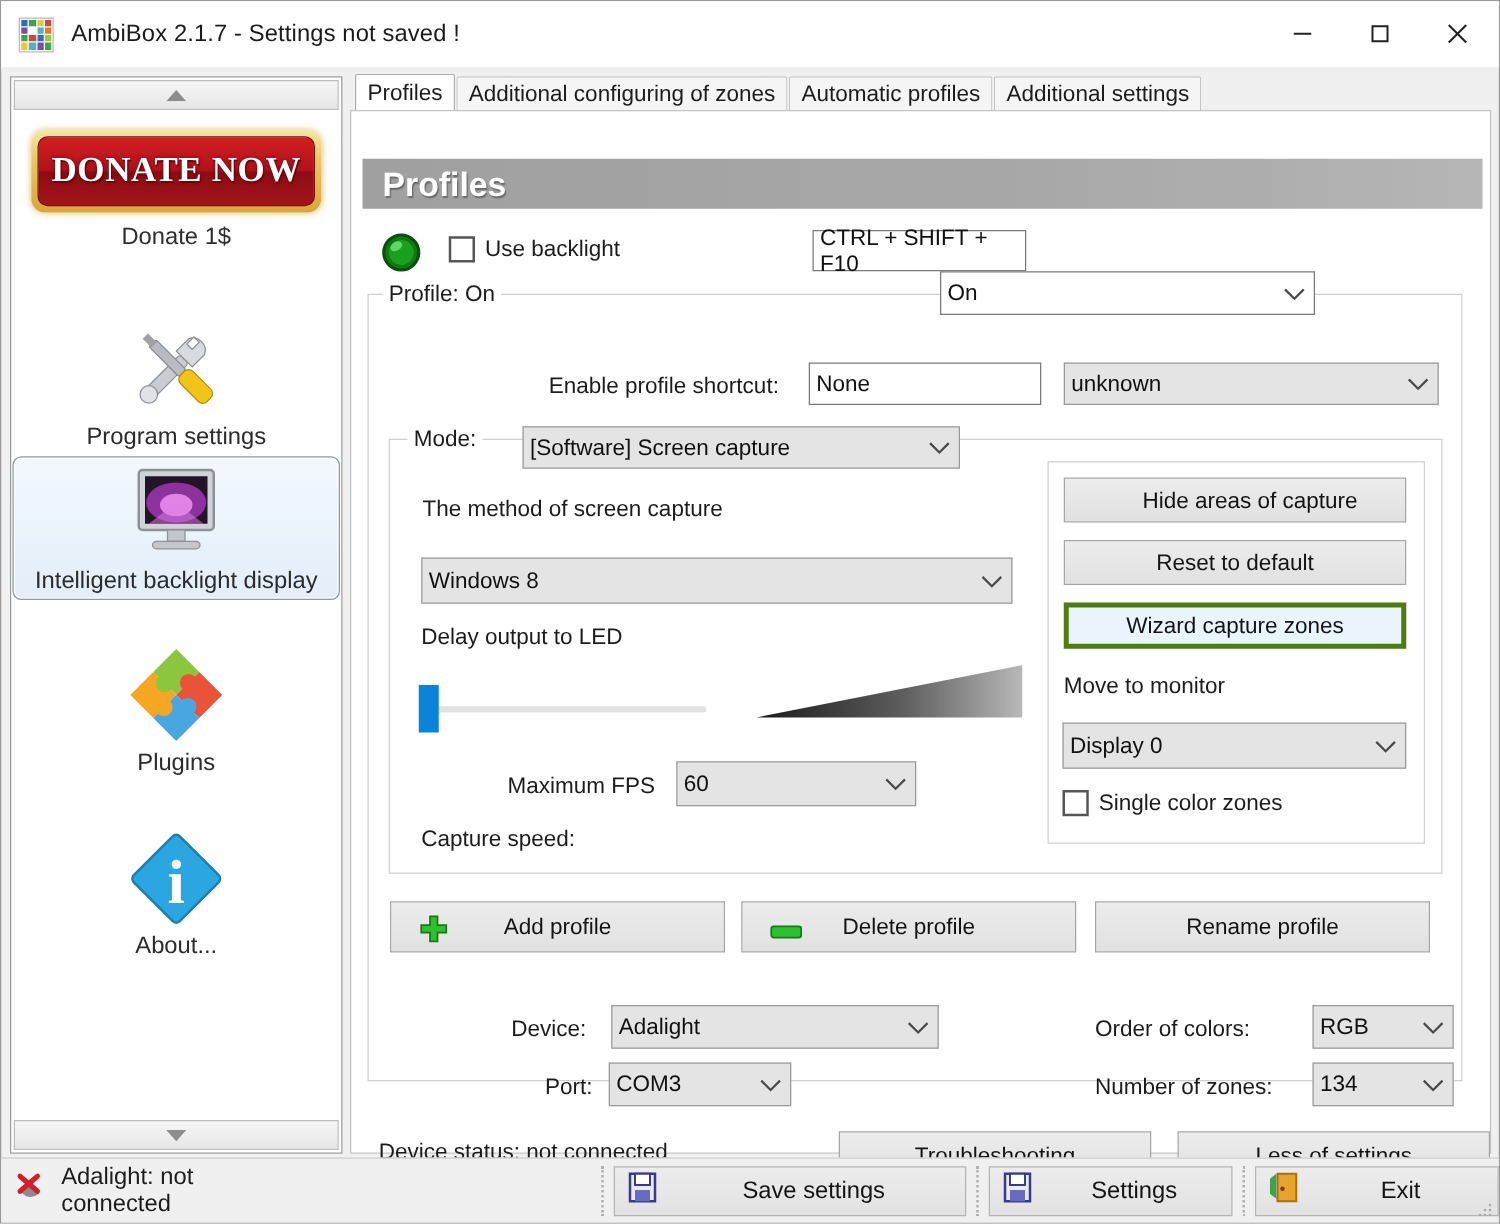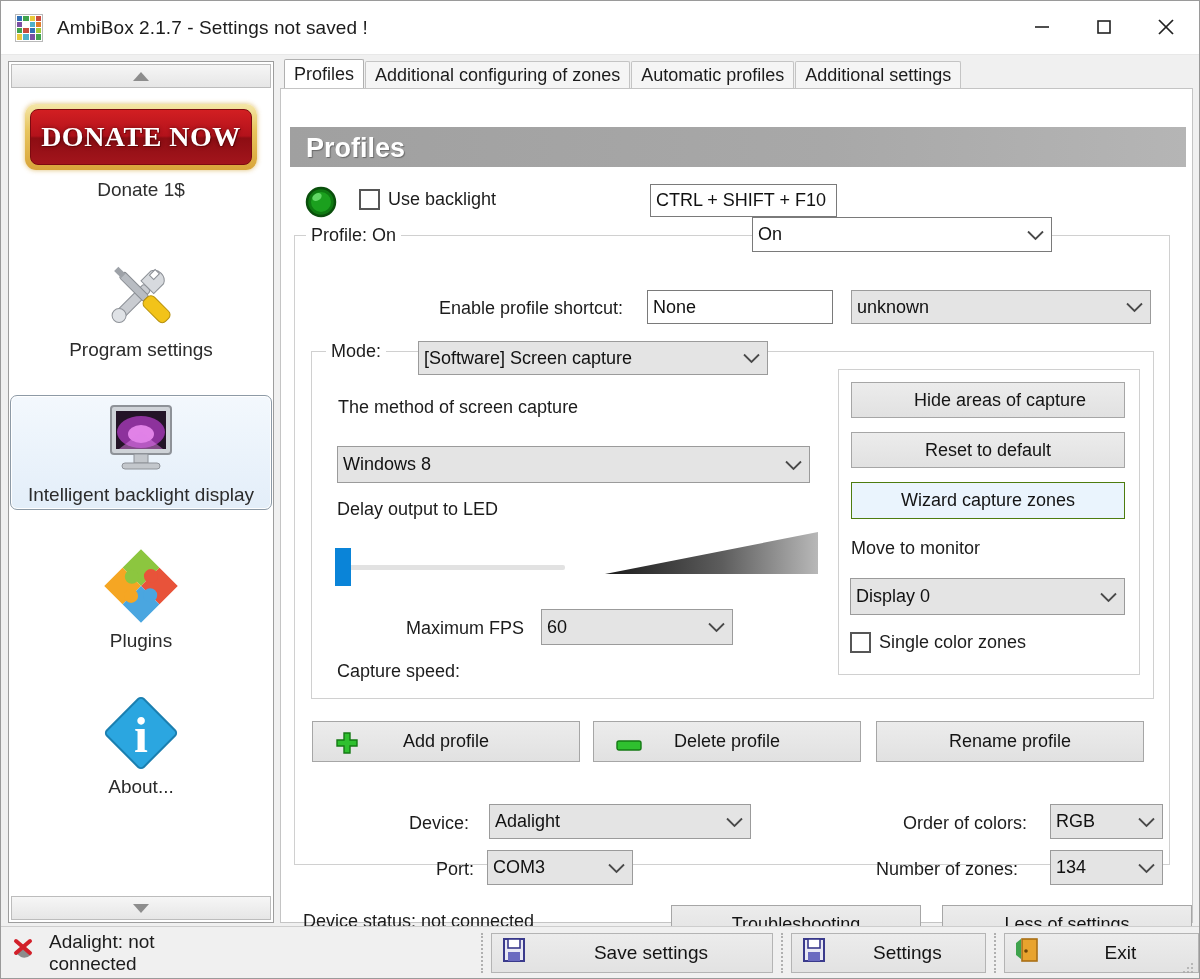--- a/index.html
+++ b/index.html
@@ -131,21 +131,21 @@
   }
   .wcombo.white { background: #ffffff; border-color: #7a7a7a; }
   .wcombo .chev {
     position: absolute; right: 7px; top: 50%; transform: translateY(-50%);
   }
   .wbtn {
     background: linear-gradient(180deg,#ececec,#e1e1e1);
     border: 1px solid #a6a6a6; font-size: 18px; color: #141414;
     display: flex; align-items: center; justify-content: center;
   }
-  .wbtn.focused { background: #eaf4fd; border: 1px solid #4d7c0f; }
+  .wbtn.focused { background: #eaf4fd; border: 4px solid #4d7c0f; }
   .wcheck { display: flex; align-items: center; gap: 8px; }
   .wcheck .box { width: 21px; height: 21px; border: 2px solid #565656; background: #fff; }
   .group {
     position: absolute; border: 1px solid #d0d0d0;
   }
   .group > .glabel {
     position: absolute; top: -11px; left: 11px; background: #ffffff;
     padding: 0 5px; font-size: 18px; color: #1c1c1c; white-space: nowrap;
   }
 
@@ -244,21 +244,21 @@
             <g transform="rotate(45 46 44)">
               <rect x="18" y="39" width="34" height="8" rx="2" fill="#b8bcc2" stroke="#888c92"></rect>
               <rect x="52" y="36" width="30" height="14" rx="5" fill="#f2c319" stroke="#b58f0b"></rect>
               <rect x="10" y="40" width="10" height="6" fill="#9ea2a8"></rect>
             </g>
           </svg>
         </div>
         <div class="side-label">Program settings</div>
       </div>
 
-      <div class="side-item selected" style="margin-top:30px;">
+      <div class="side-item selected" style="">
         <div class="icon-box">
           <svg width="92" height="82" viewBox="0 0 92 82">
             <rect x="16" y="4" width="60" height="48" rx="3" fill="#cfd3d8" stroke="#8e9298" stroke-width="2"></rect>
             <rect x="21" y="9" width="50" height="38" fill="#241427"></rect>
             <ellipse cx="46" cy="30" rx="24" ry="16" fill="#b03cc4" opacity=".75"></ellipse>
             <ellipse cx="46" cy="32" rx="13" ry="9" fill="#f090f5" opacity=".85"></ellipse>
             <path d="M46 30 L24 47 L68 47 Z" fill="#e07fe8" opacity=".5"></path>
             <rect x="39" y="52" width="14" height="9" fill="#c3c7cc" stroke="#8e9298"></rect>
             <rect x="27" y="61" width="38" height="6" rx="3" fill="#c3c7cc" stroke="#8e9298"></rect>
           </svg>
@@ -335,21 +335,21 @@
           <circle cx="17" cy="17" r="10" fill="#1ba01e"></circle>
           <ellipse cx="13" cy="12" rx="5" ry="3.5" fill="#6fe072" opacity=".85" transform="rotate(-30 13 12)"></ellipse>
         </svg>
       </div>
 
       <div class="wcheck" style="position:absolute;left:78px;top:100px;">
         <span class="box"></span>
         <span class="wlabel">Use backlight</span>
       </div>
 
-      <div class="wtext" style="position:absolute;left:369px;top:95px;width:187px;height:33px;">
+      <div class="wtext" style="position:absolute;left:369px;top:95px;width:171px;height:33px;">
         <span>CTRL + SHIFT + F10</span>
       </div>
 
       <div class="group" style="left:13px;top:146px;width:876px;height:630px;">
         <span class="glabel">Profile: On</span>
       </div>
 
       <div class="wcombo white" style="position:absolute;left:471px;top:128px;width:300px;height:35px;">
         <span>On</span>
         <span class="chev">
@@ -484,21 +484,21 @@
         <span>COM3</span>
         <span class="chev">
           <svg width="17" height="10" viewBox="0 0 17 10">
               <polyline points="1,1 8.5,8.5 16,1" fill="none" stroke="#4a4a4a" stroke-width="1.8"></polyline>
             </svg>
         </span>
       </div>
 
       <div class="wlabel" style="position:absolute;left:22px;top:822px;">Device status: not connected</div>
 
-      <div class="wlabel" style="position:absolute;left:595px;top:724px;margin-left:27px;">Order of colors:</div>
+      <div class="wlabel" style="position:absolute;left:595px;top:724px;">Order of colors:</div>
       <div class="wcombo" style="position:absolute;left:769px;top:715px;width:113px;height:35px;">
         <span>RGB</span>
         <span class="chev">
           <svg width="17" height="10" viewBox="0 0 17 10">
               <polyline points="1,1 8.5,8.5 16,1" fill="none" stroke="#4a4a4a" stroke-width="1.8"></polyline>
             </svg>
         </span>
       </div>
 
       <div class="wlabel" style="position:absolute;left:595px;top:770px;">Number of zones:</div>

